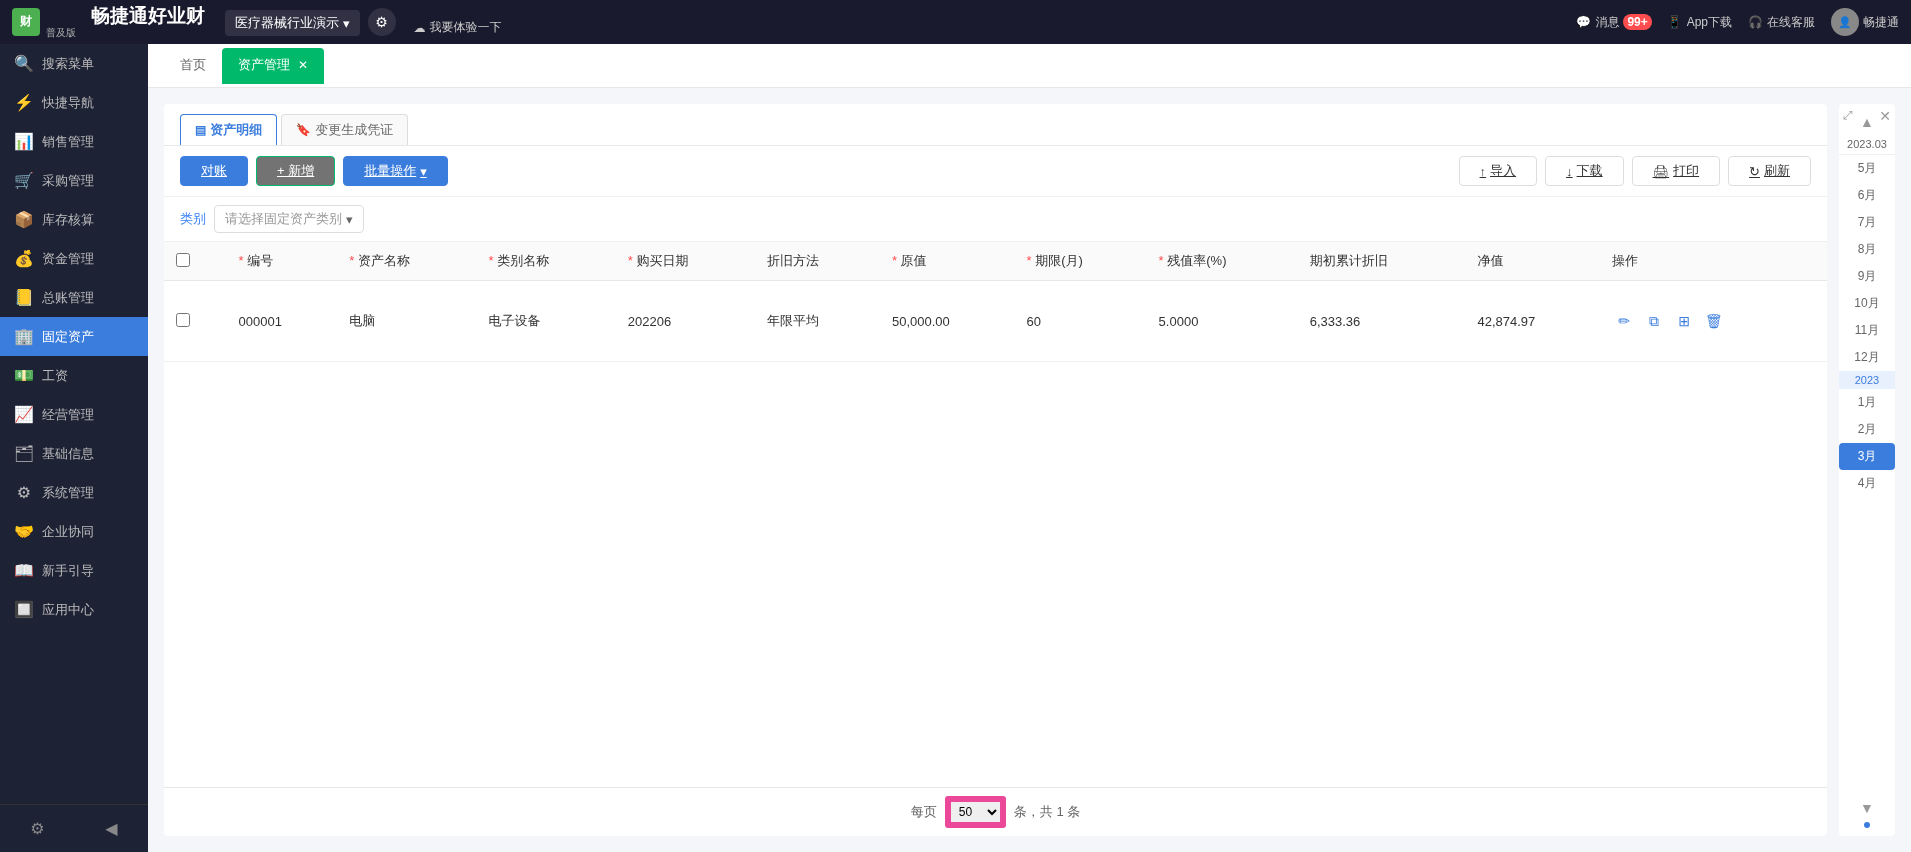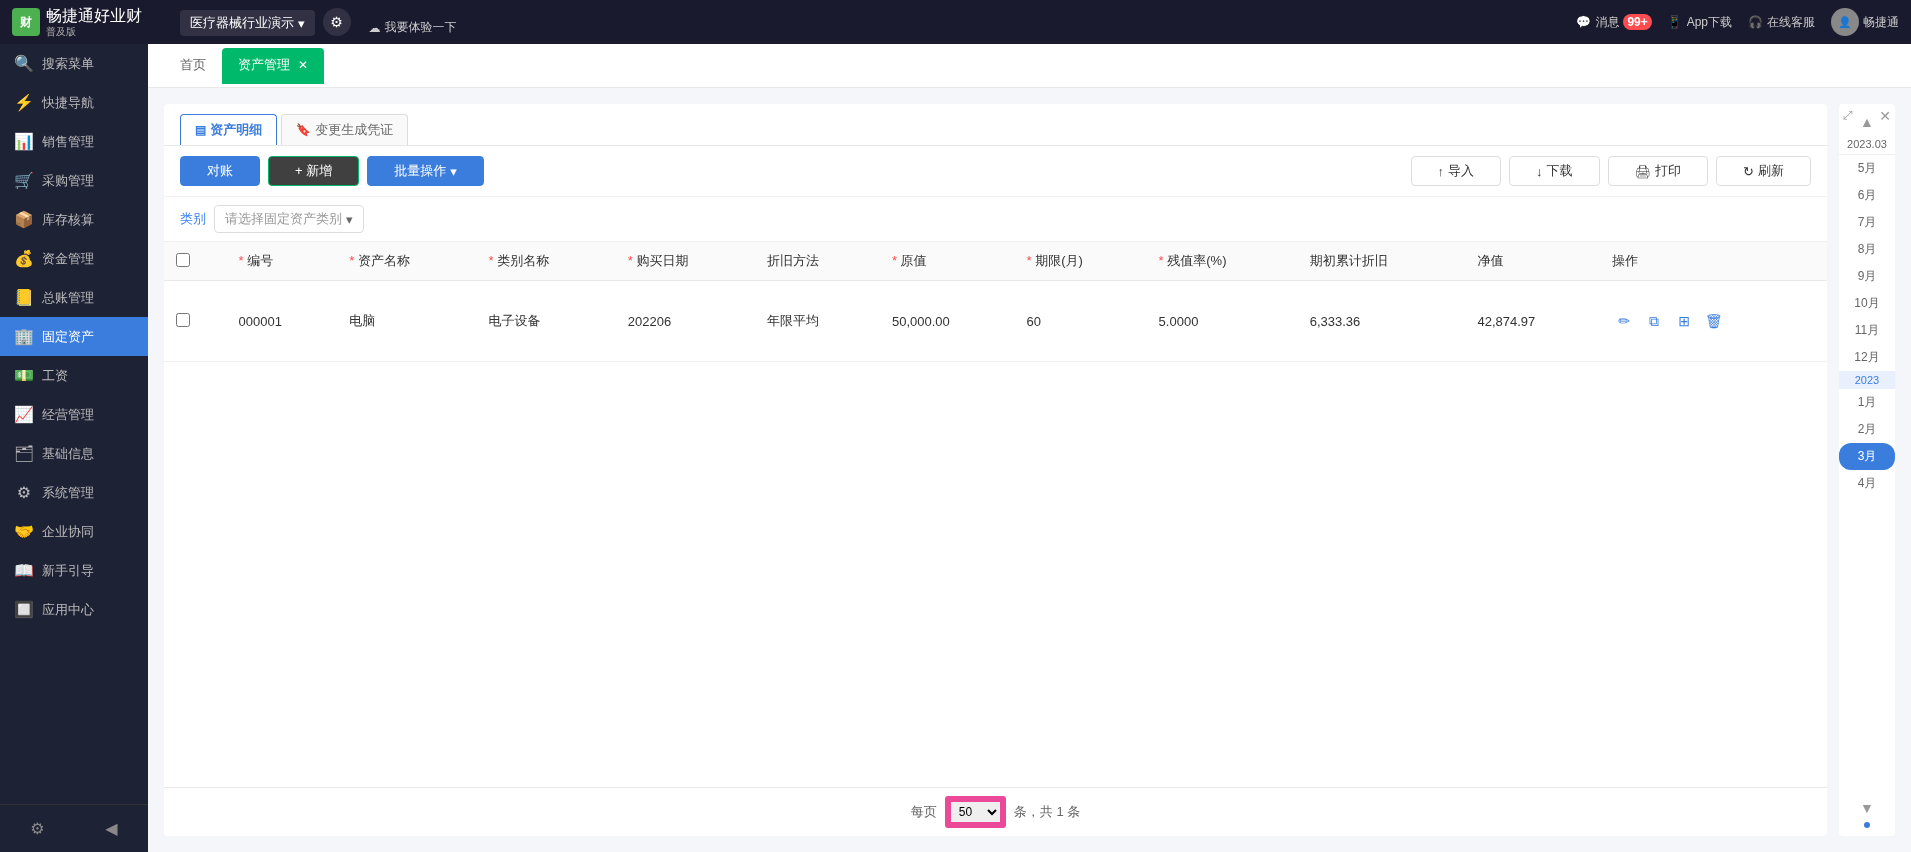--- a/index.html
+++ b/index.html
@@ -25,21 +25,21 @@
       min-width: 148px;
     }
     .top-bar-logo .logo-icon {
       width: 28px; height: 28px;
       background: #4caf50;
       border-radius: 4px;
       display: flex; align-items: center; justify-content: center;
       font-size: 12px; font-weight: bold; color: #fff;
     }
     .logo-text { line-height: 1.2; }
-    .logo-title { font-size: 16px; font-weight: normal; }
+    .logo-title { font-size: 19px; font-weight: bold; margin-left: 45px; }
     .logo-sub { font-size: 10px; color: #aaa; }
 
     .top-bar-center {
       display: flex; align-items: flex-end; gap: 8px;
       flex: 1;
       padding-left: 20px;
     }
     .company-selector {
       display: flex; align-items: center; gap: 4px;
       background: rgba(255,255,255,0.1);
@@ -214,36 +214,36 @@
     
     .toolbar {
       display: flex;
       align-items: center;
       padding: 10px 16px;
       gap: 8px;
       border-bottom: 1px solid #f0f0f0;
       flex-wrap: wrap;
     }
     .btn {
-      padding: 5px 26px;
+      padding: 5px 20px;
       border-radius: 4px;
       border: 1px solid #ddd;
       cursor: pointer;
       font-size: 13px;
       background: #fff;
       color: #333;
-      display: flex; align-items: center; gap: 4px;
+      display: flex; align-items: center; gap: 4px; text-decoration: underline;
     }
     .btn-primary {
       background: #3b7ddd;
       color: #fff;
       border-color: #3b7ddd;
     }
     .btn-success {
-      background: #404040;
+      background: #737373;
       color: #fff;
       border-color: #00b96b;
     }
     .btn-batch {
       background: #3b7ddd;
       color: #fff;
       border-color: #3b7ddd;
     }
     .filter-bar {
       display: flex;
@@ -362,21 +362,21 @@
       width: 100%;
       text-align: center;
       padding: 5px 4px;
       font-size: 12px;
       color: #666;
       cursor: pointer;
     }
     .timeline-item.active-month {
       color: #fff;
       background: #3b7ddd;
-      border-radius: 12px;
+      border-radius: 4px;
       margin: 0 6px;
     }
     .timeline-year {
       font-size: 11px; color: #999;
       padding: 3px 0;
       text-align: center; width: 100%;
     }
     .nav-arrow {
       color: #999; cursor: pointer; font-size: 14px; padding: 4px;
     }

